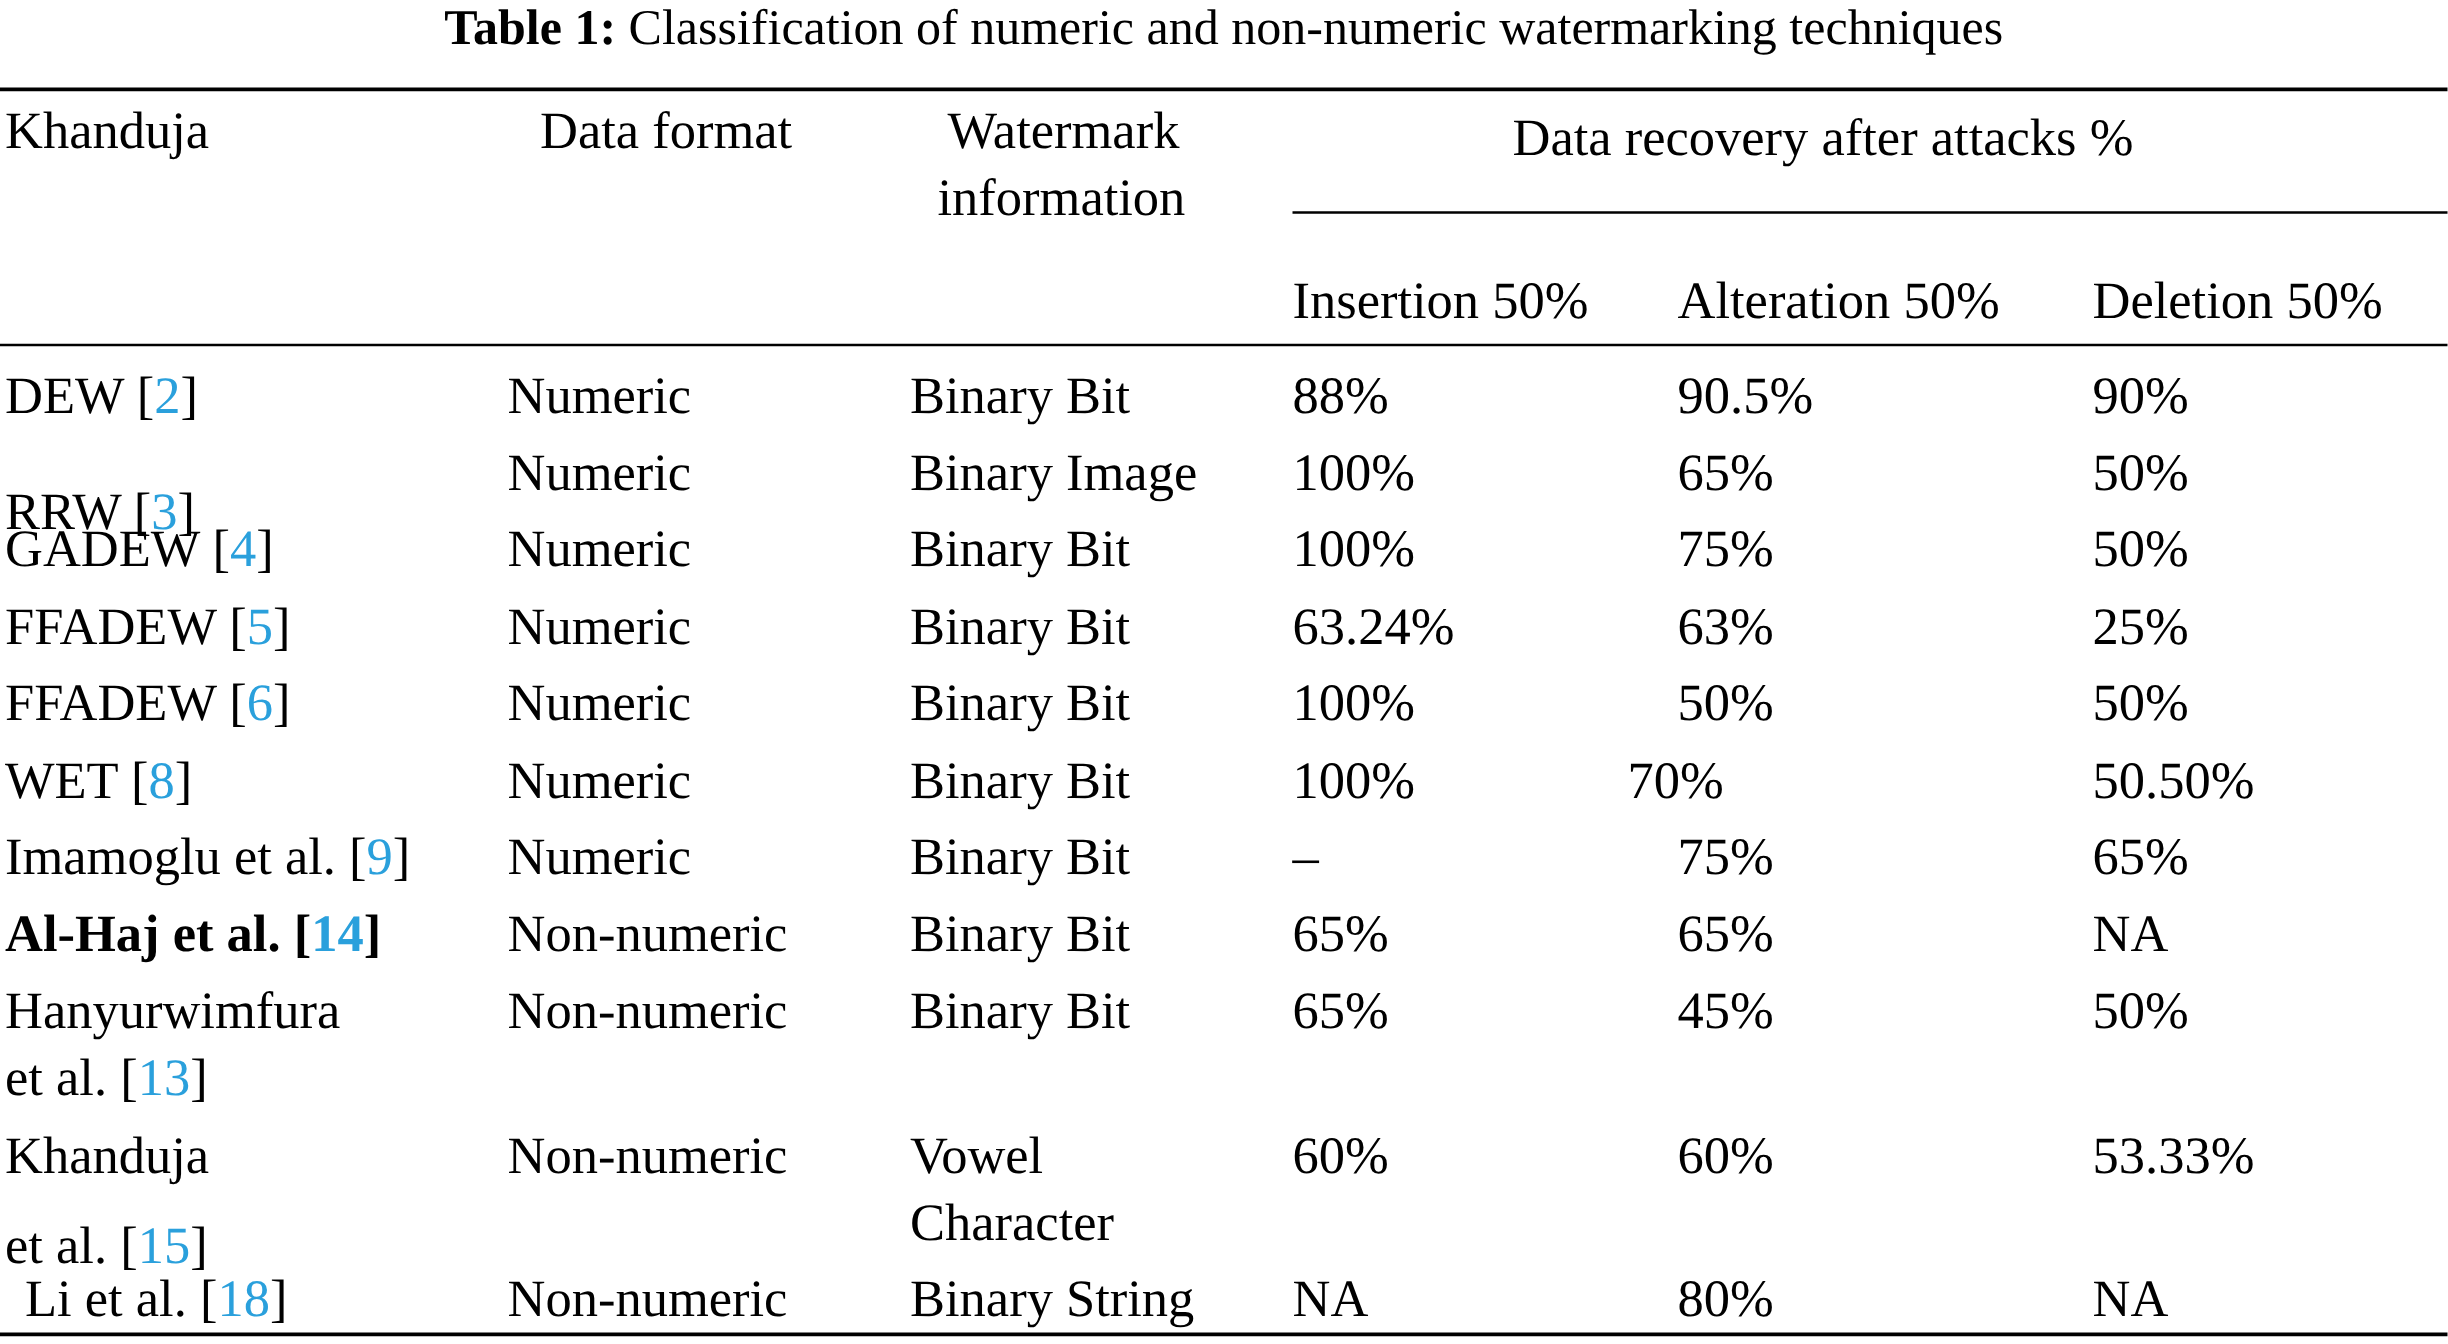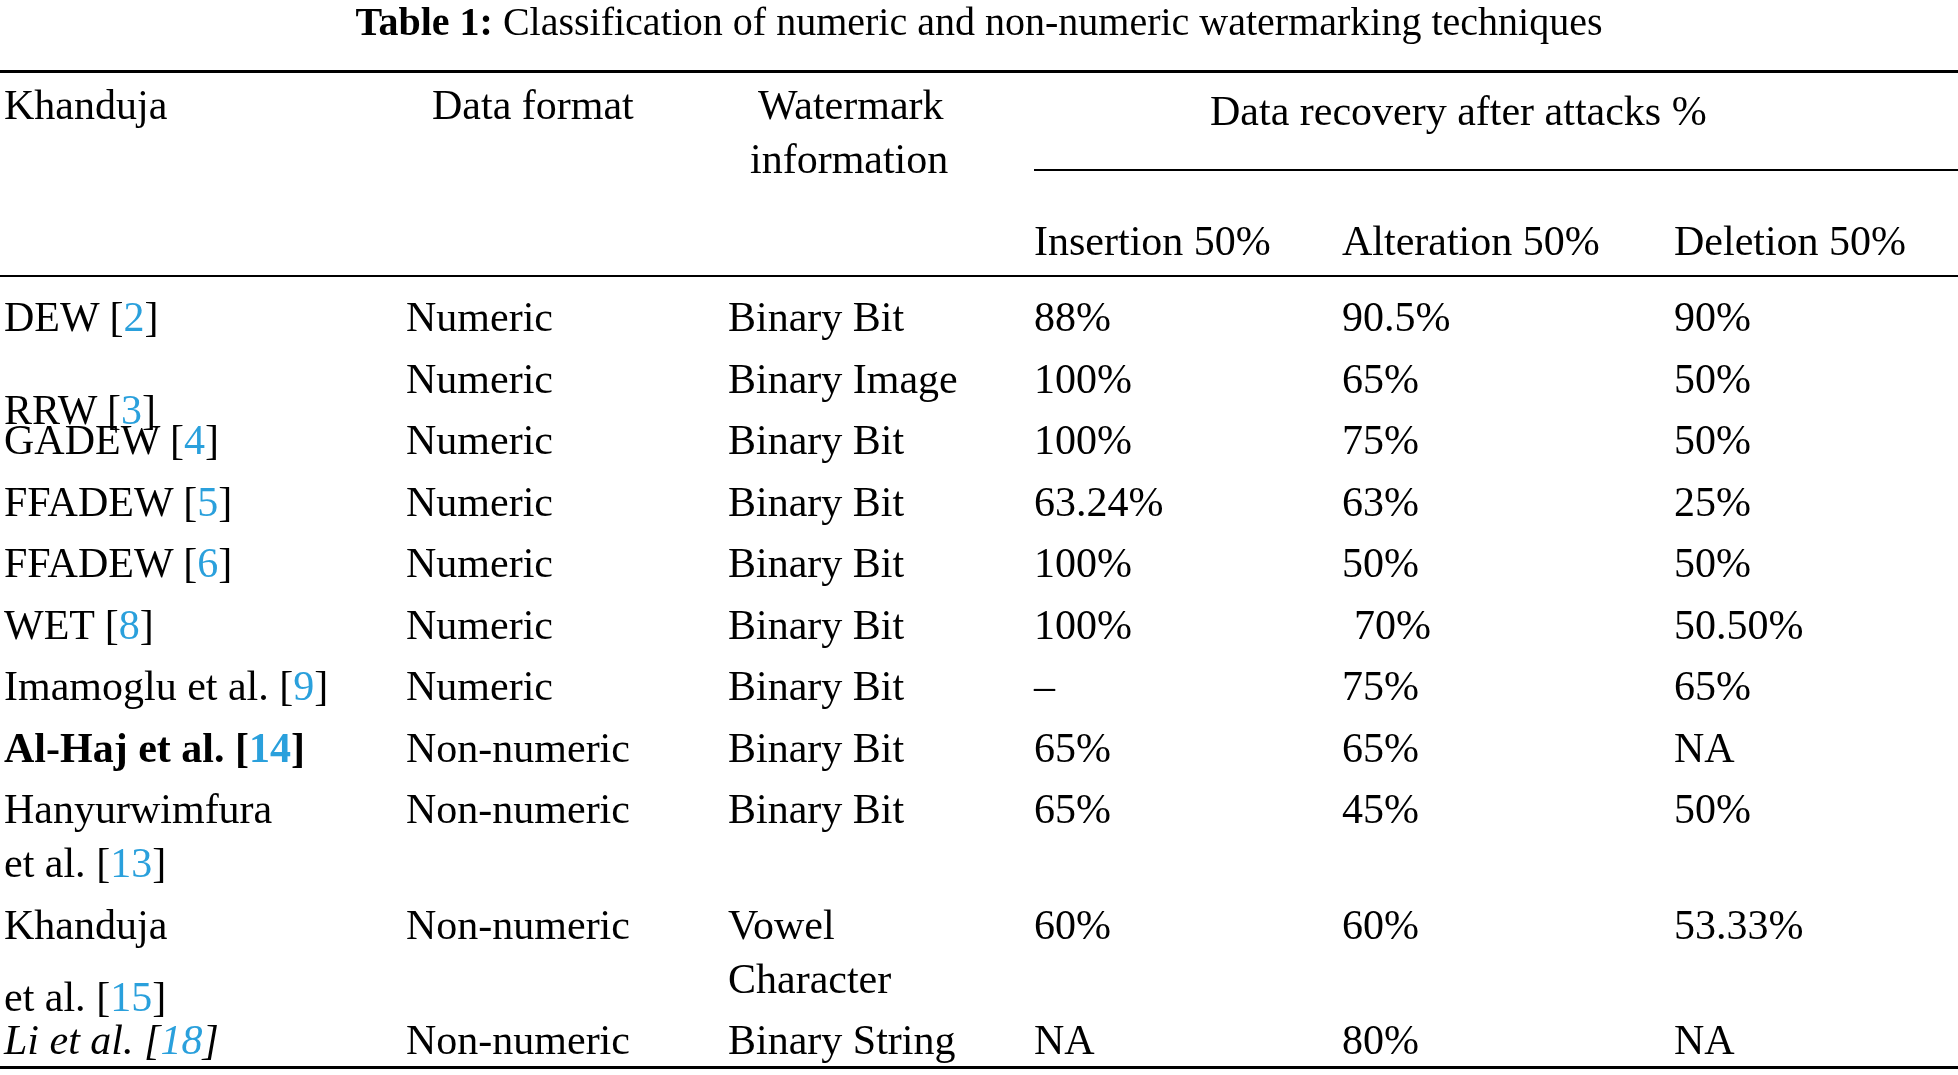--- a/index.html
+++ b/index.html
@@ -79,21 +79,21 @@
       <div class="t" style="left: 728px; top: 542px;">Binary Bit</div>
       <div class="t" style="left: 1034px; top: 542px;">100%</div>
       <div class="t" style="left: 1342px; top: 542px;">50%</div>
       <div class="t" style="left: 1674px; top: 542px;">50%</div>
     </div>
     <div>
       <div class="t" style="left: 4px; top: 603.5px;"><span>WET</span><span> [</span><span class="cite" style="color: rgb(42, 160, 220);">8</span><span>]</span></div>
       <div class="t" style="left: 406px; top: 603.5px;">Numeric</div>
       <div class="t" style="left: 728px; top: 603.5px;">Binary Bit</div>
       <div class="t" style="left: 1034px; top: 603.5px;">100%</div>
-      <div class="t" style="left: 1354px; top: 603.5px;">70%</div>
+      <div class="t" style="left: 1302px; top: 603.5px;">70%</div>
       <div class="t" style="left: 1674px; top: 603.5px;">50.50%</div>
     </div>
     <div>
       <div class="t" style="left: 4px; top: 665px;"><span>Imamoglu et al.</span><span> [</span><span class="cite" style="color: rgb(42, 160, 220);">9</span><span>]</span></div>
       <div class="t" style="left: 406px; top: 665px;">Numeric</div>
       <div class="t" style="left: 728px; top: 665px;">Binary Bit</div>
       <div class="t" style="left: 1034px; top: 665px;">–</div>
       <div class="t" style="left: 1342px; top: 665px;">75%</div>
       <div class="t" style="left: 1674px; top: 665px;">65%</div>
     </div>
@@ -118,21 +118,21 @@
       <div class="t" style="left: 4px; top: 903.5px;"><span>Khanduja</span></div>
       <div class="t" style="left: 4px; top: 957.5px; margin-top: 18px;"><span>et al.</span><span> [</span><span class="cite" style="color: rgb(42, 160, 220);">15</span><span>]</span></div>
       <div class="t" style="left: 406px; top: 903.5px;">Non-numeric</div>
       <div class="t" style="left: 728px; top: 903.5px;">Vowel</div>
       <div class="t" style="left: 728px; top: 957.5px; text-align: center;">Character</div>
       <div class="t" style="left: 1034px; top: 903.5px;">60%</div>
       <div class="t" style="left: 1342px; top: 903.5px;">60%</div>
       <div class="t" style="left: 1674px; top: 903.5px;">53.33%</div>
     </div>
     <div>
-      <div class="t" style="left: 4px; top: 1019px; font-style: italic;"><span>Li et al.</span><span> [</span><span class="cite" style="color: rgb(42, 160, 220);">18</span><span>]</span></div>
+      <div class="t" style="left: 20px; top: 1019px;"><span>Li et al.</span><span> [</span><span class="cite" style="color: rgb(42, 160, 220);">18</span><span>]</span></div>
       <div class="t" style="left: 406px; top: 1019px;">Non-numeric</div>
       <div class="t" style="left: 728px; top: 1019px;">Binary String</div>
       <div class="t" style="left: 1034px; top: 1019px;">NA</div>
       <div class="t" style="left: 1342px; top: 1019px;">80%</div>
       <div class="t" style="left: 1674px; top: 1019px;">NA</div>
     </div>
   </div>
 
 <div class="rule heavy" style="top:1066px;"></div>
 

